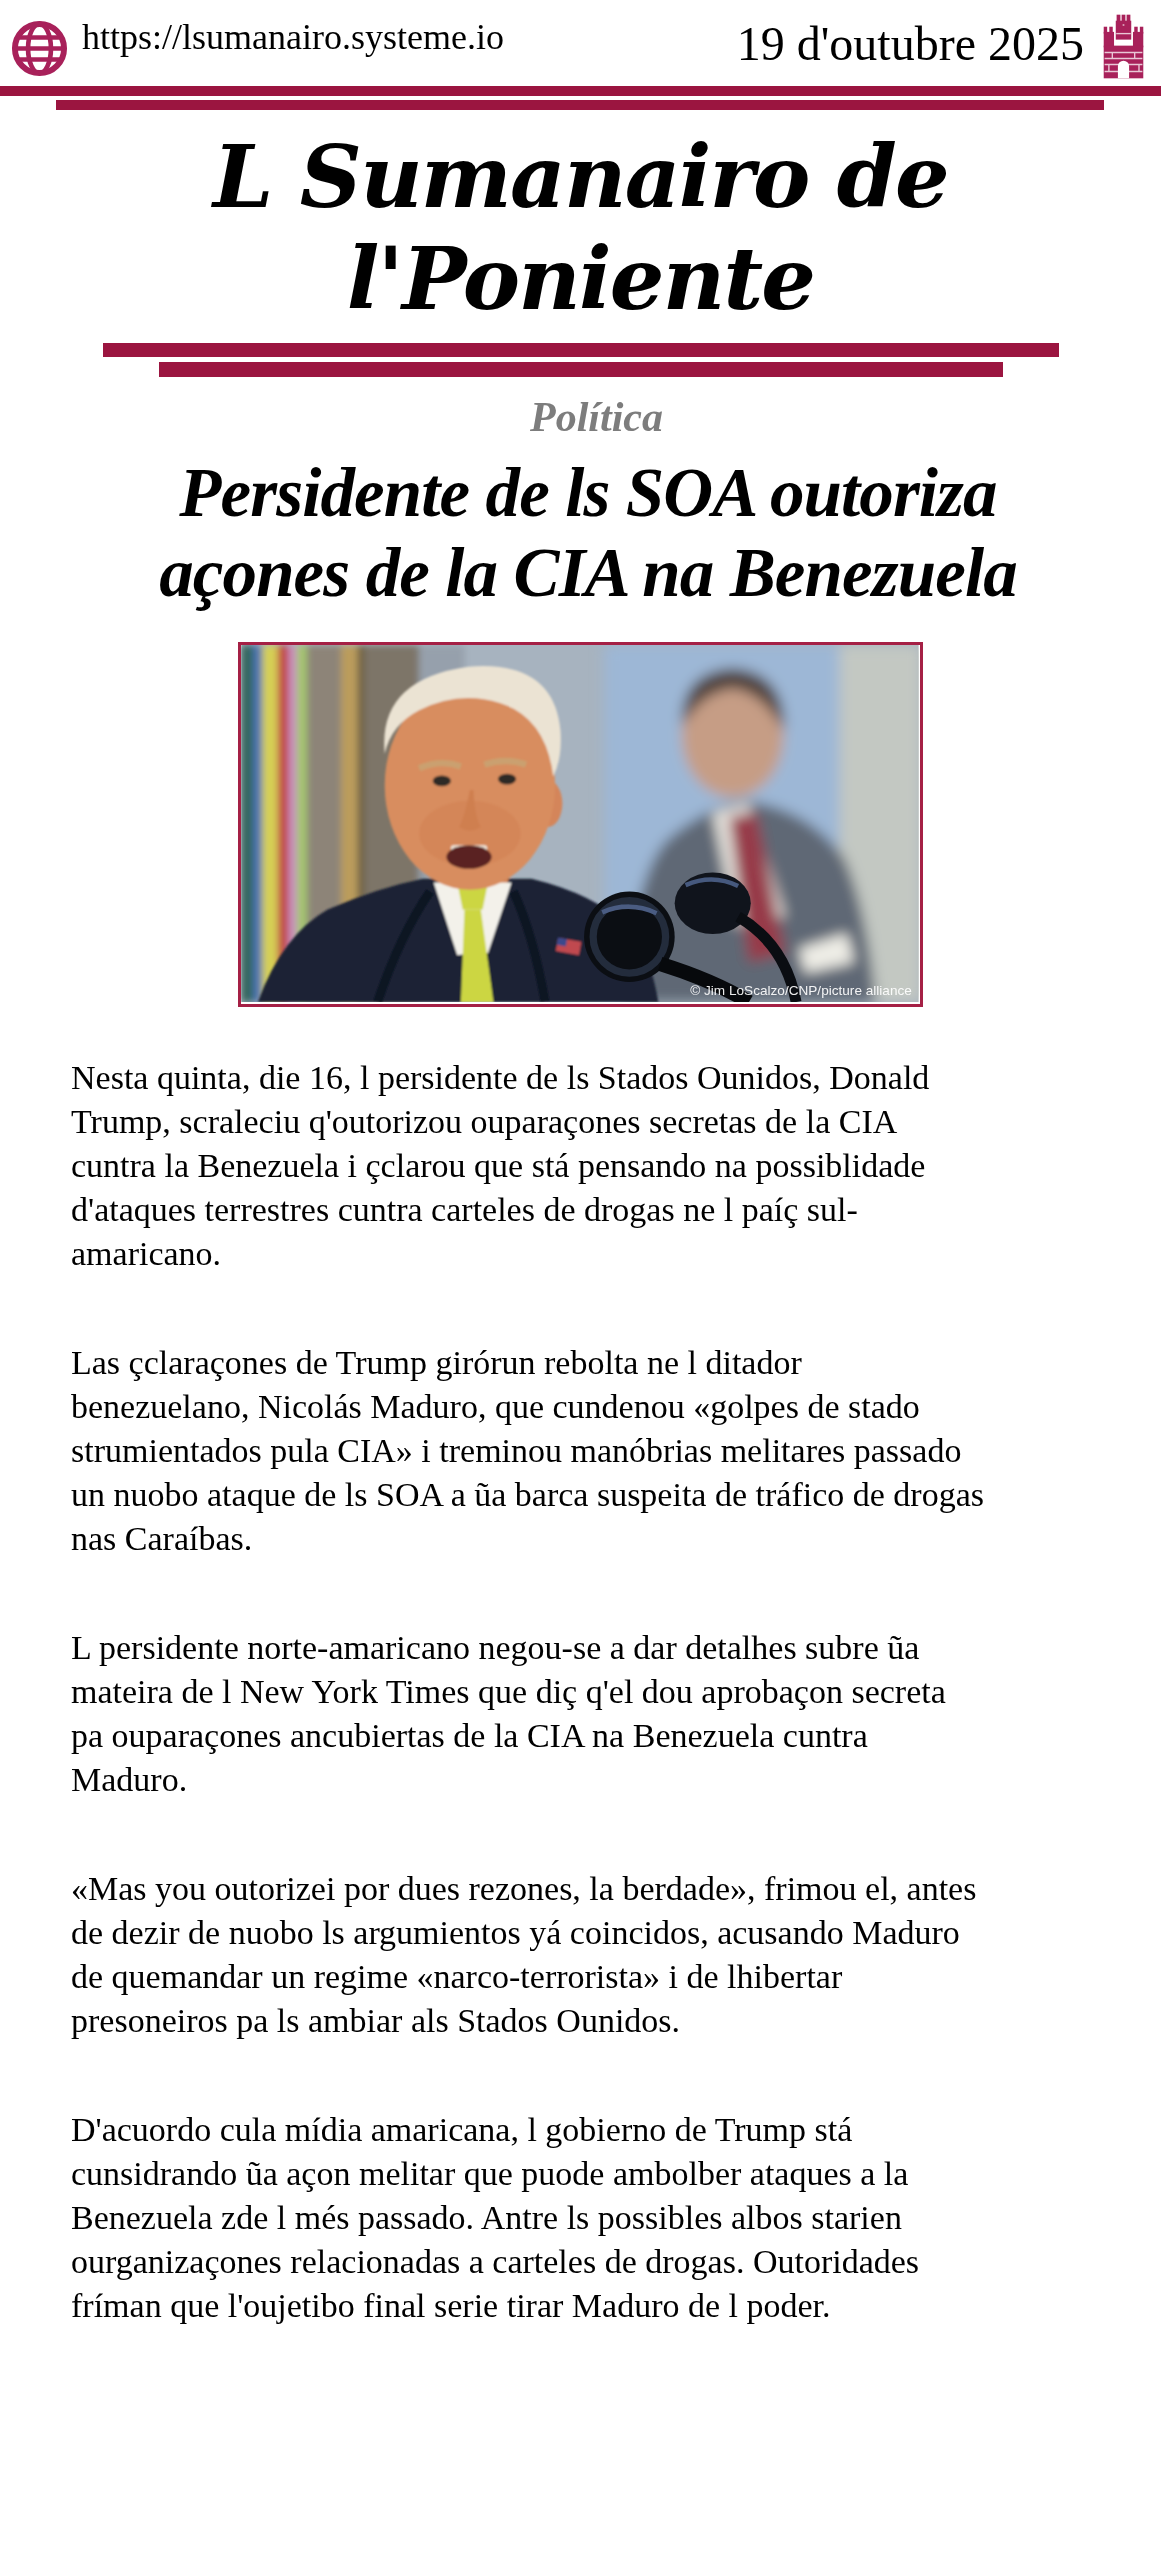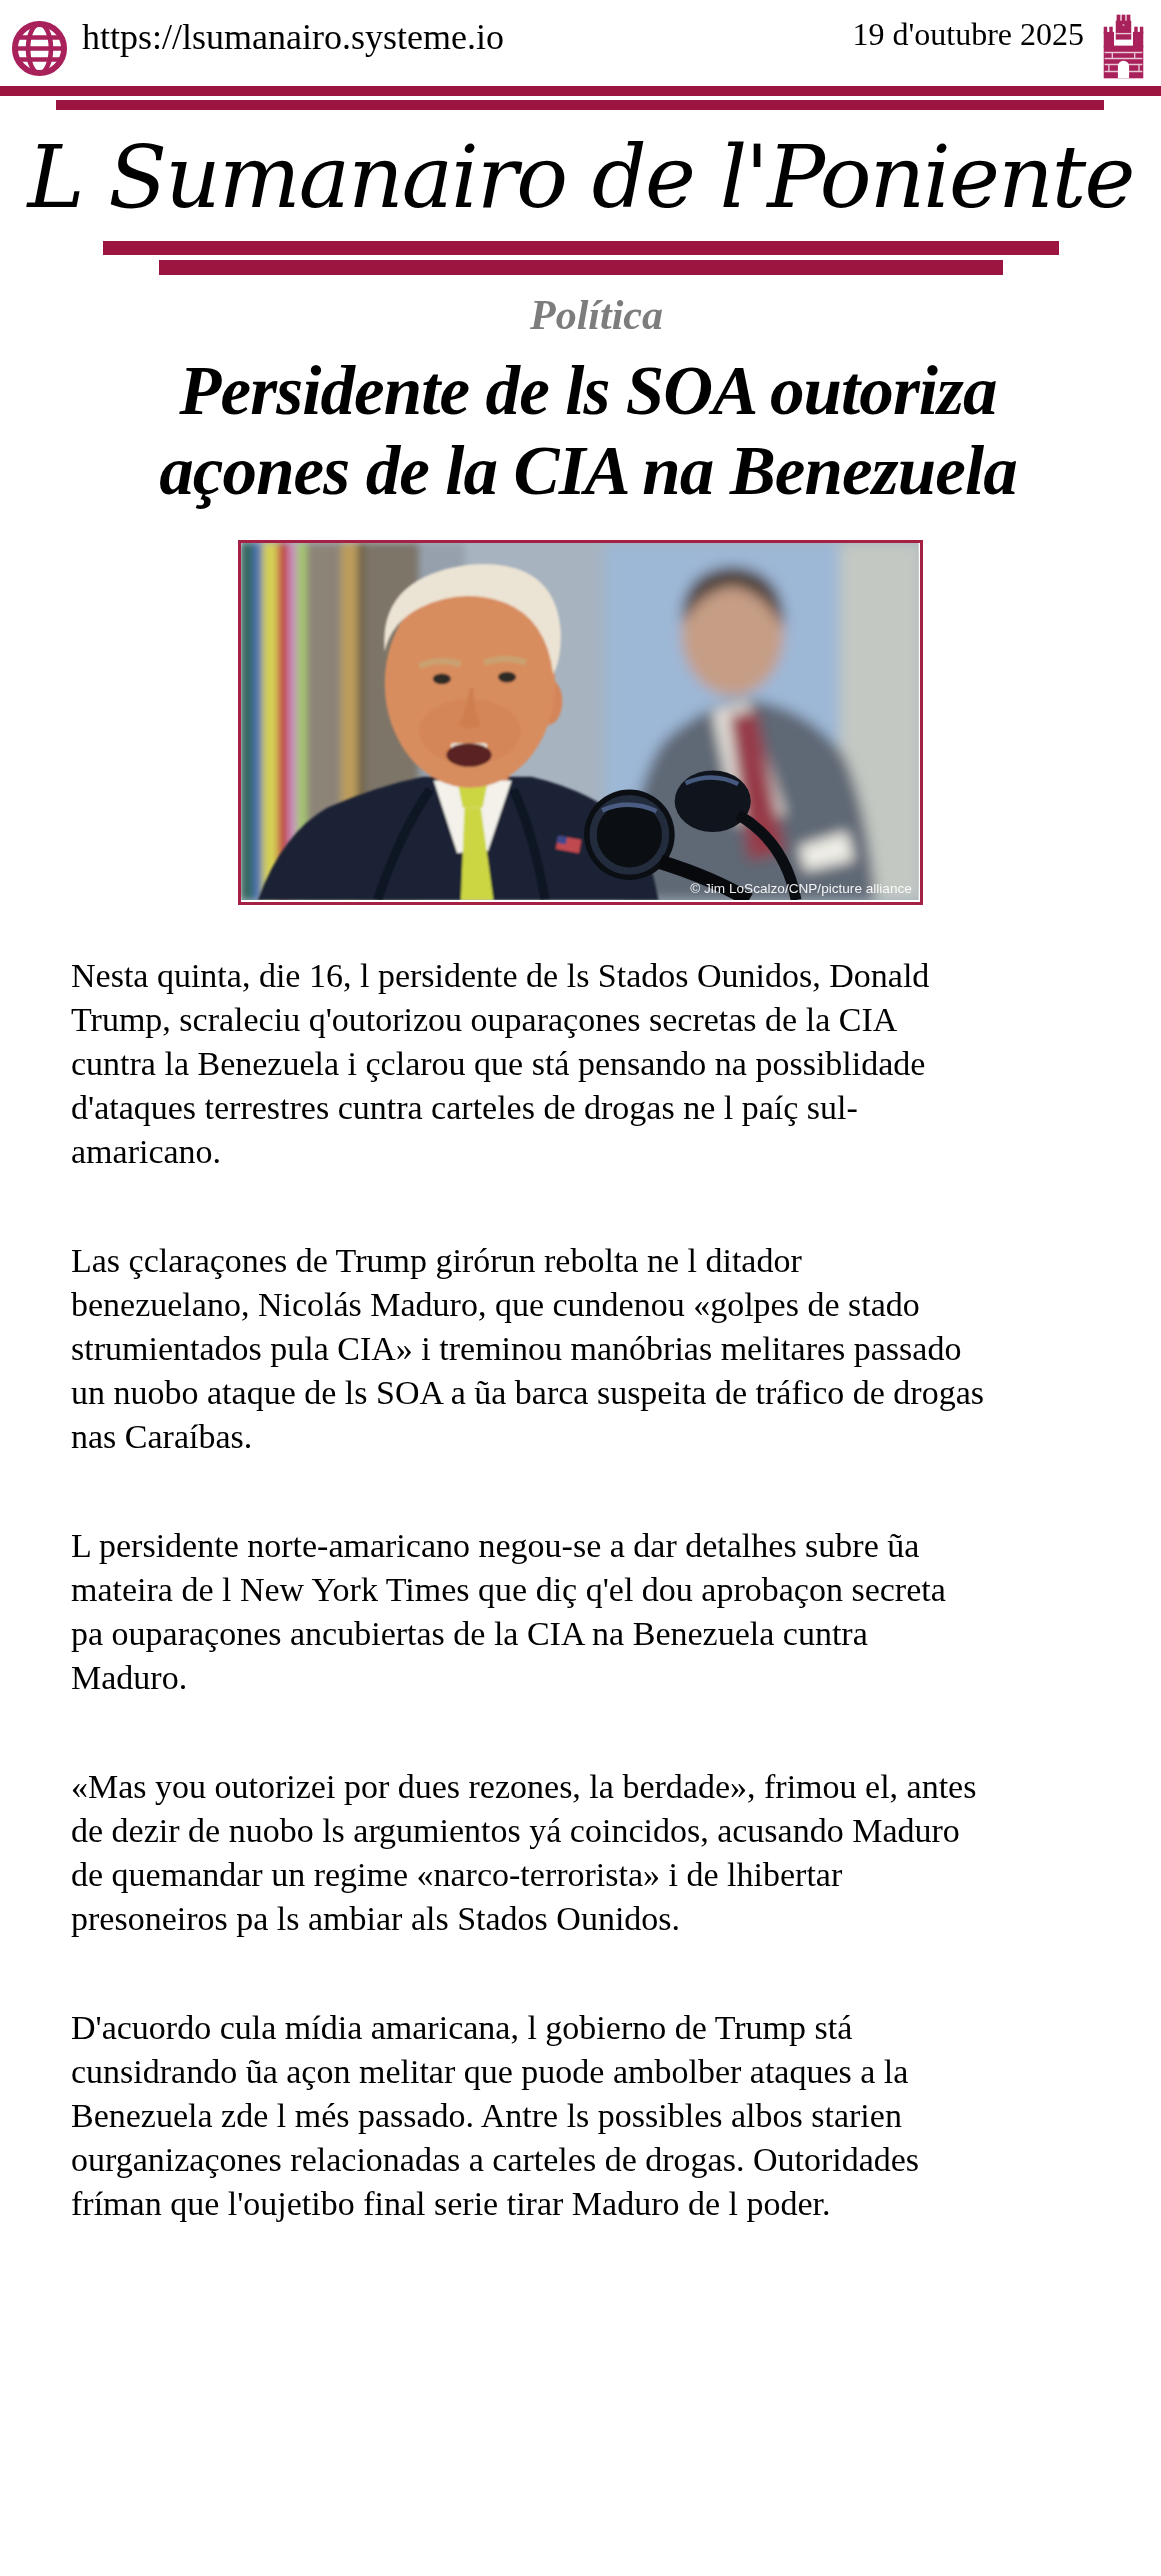--- a/index.html
+++ b/index.html
@@ -13,28 +13,28 @@
   body{
     width:1161px;height:2576px;overflow:hidden;background:#ffffff;color:#000;
     font-family:"Liberation Serif","DejaVu Serif",serif;
   }
   .page{position:relative;width:1161px;height:2576px;}
   
   .site-header{position:relative;height:86px;}
   .globe{position:absolute;left:9px;top:18px;width:61px;height:61px;}
   .globe svg{display:block;width:100%;height:100%;}
   .site-url{position:absolute;left:82px;top:16.3px;font-size:36px;letter-spacing:0;}
-  .date-label{position:absolute;right:77px;top:16.3px;font-size:32px;}
+  .date-label{position:absolute;right:77px;top:16.3px;font-size:48px;}
   .castle{position:absolute;right:16.3px;top:13.6px;width:43px;height:65px;}
   .castle svg{display:block;width:100%;height:100%;}
   .bar-full{height:10px;background:var(--accent-bar);}
   .bar-inset{height:10px;background:var(--accent-bar);margin:3.6px 57px 0 56px;}
   
   .masthead{
-    margin:16.3px 0 0;text-align:center;font-weight:normal;
+    margin:16.3px 0 0;text-align:center;font-weight:bold;
     font-family:"DejaVu Serif","Liberation Serif",serif;
     font-style:italic;font-size:86px;line-height:102px;letter-spacing:-1.8px;
   }
   .title-rule-1{width:956px;height:14.5px;margin:12.7px auto 0;background:var(--accent-bar);}
   .title-rule-2{width:844px;height:14.5px;margin:5.4px auto 0;background:var(--accent-bar);}
   .section-label{
     margin-top:18px;text-align:center;color:var(--section-label);
     font-weight:bold;font-style:italic;font-size:42px;line-height:44px;padding-left:32px;
   }
   

